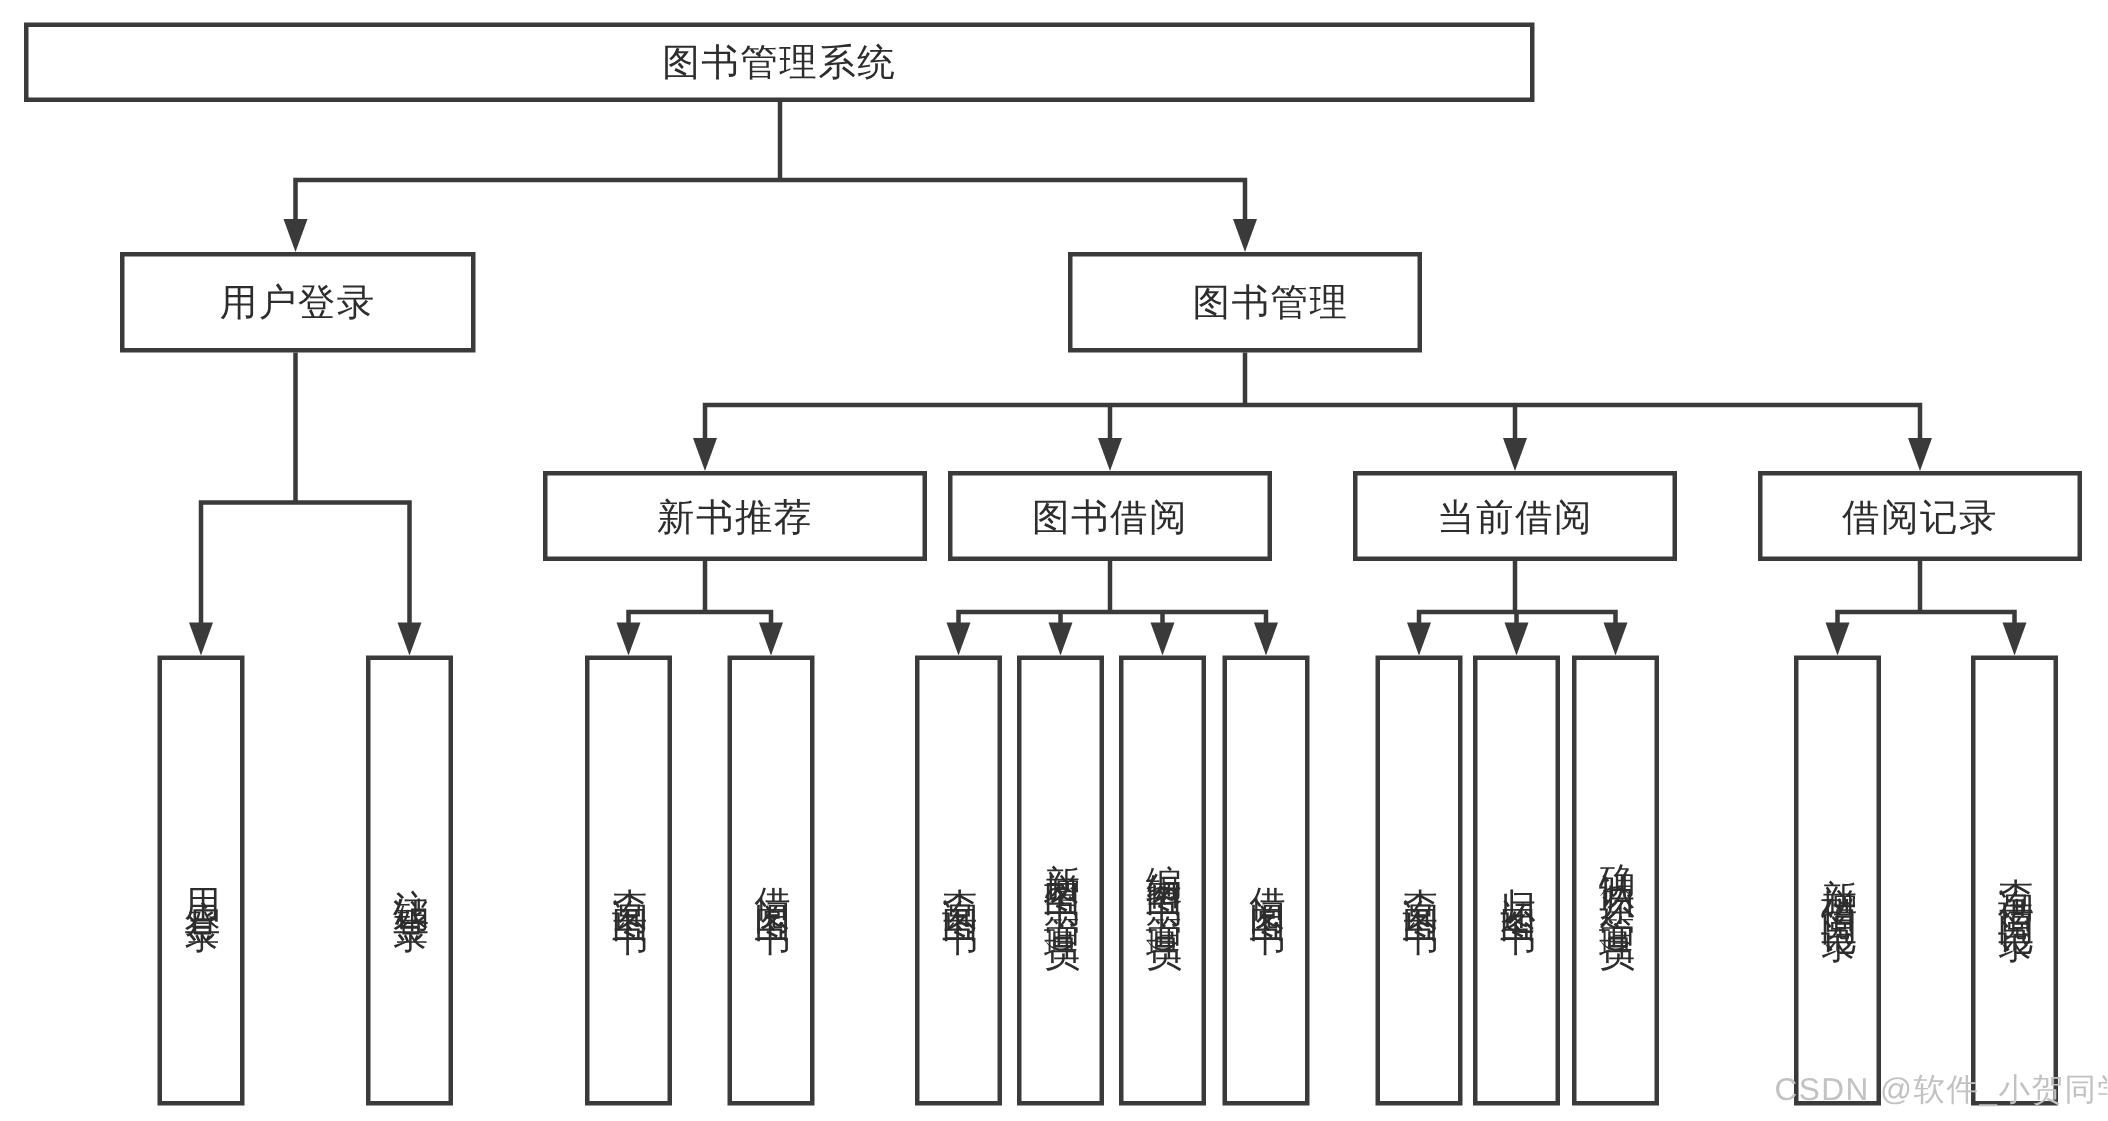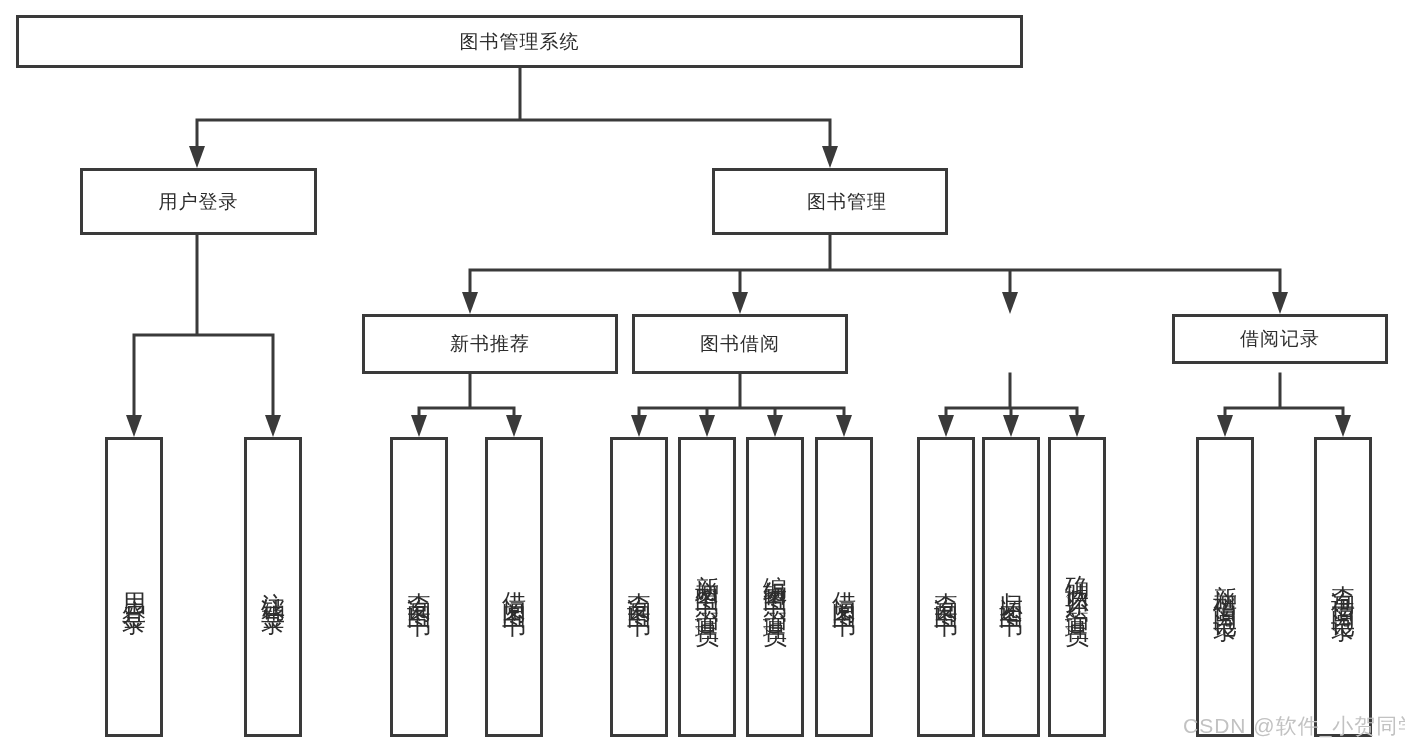--- a/index.html
+++ b/index.html
@@ -26,21 +26,21 @@
     box-sizing: border-box;
     background: #ffffff;
     border: 3px solid #3a3a3a;
     display: flex;
     align-items: center;
     justify-content: center;
     color: #2d2d2d;
     z-index: 2;
   }
   .h-label {
-    font-size: 19px;
+    font-size: 25px;
     letter-spacing: 1px;
     white-space: nowrap;
   }
   .root-box  { left: 16px;  top: 15px;  width: 1007px; height: 53px; }
   .l2-box, .l3-box { }
   .leaf-box  { top: 437px; width: 58px; height: 300px; }
   .v-label {
     writing-mode: vertical-rl;
     text-orientation: mixed;
     font-size: 24px;
@@ -114,21 +114,24 @@
   <div class="box l2-box" style="left:712px;top:168px;width:236px;height:67px;padding-left:34px;">
     <span class="h-label">图书管理</span>
   </div>
 
   <div class="box l3-box" style="left:362px;top:314px;width:256px;height:60px;">
     <span class="h-label">新书推荐</span>
   </div>
   <div class="box l3-box" style="left:632px;top:314px;width:216px;height:60px;">
     <span class="h-label">图书借阅</span>
   </div>
-  <div class="box l3-box" style="left:1172px;top:314px;width:216px;height:50px;">
+  <div class="box l3-box" style="left:902px;top:314px;width:216px;height:60px;">
+    <span class="h-label">当前借阅</span>
+  </div>
+  <div class="box l3-box" style="left:1172px;top:314px;width:216px;height:60px;">
     <span class="h-label">借阅记录</span>
   </div>
 
   <div class="box leaf-box" style="left:105px;">
     <span class="v-label">用户登录</span>
   </div>
   <div class="box leaf-box" style="left:244px;">
     <span class="v-label">注销登录</span>
   </div>
 

